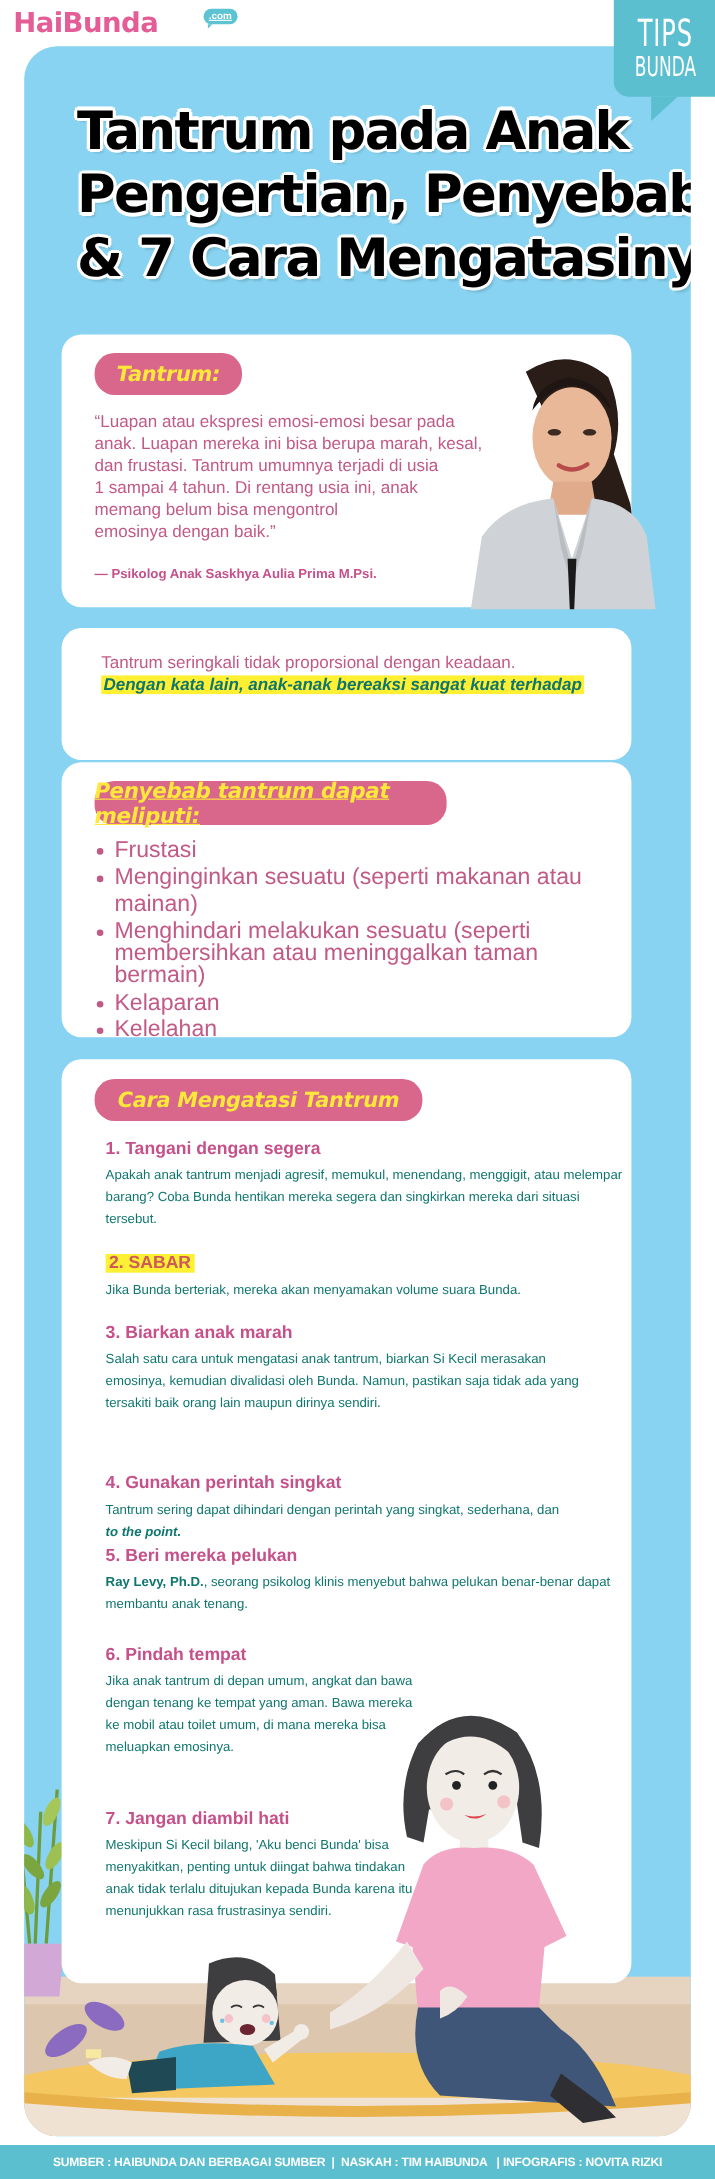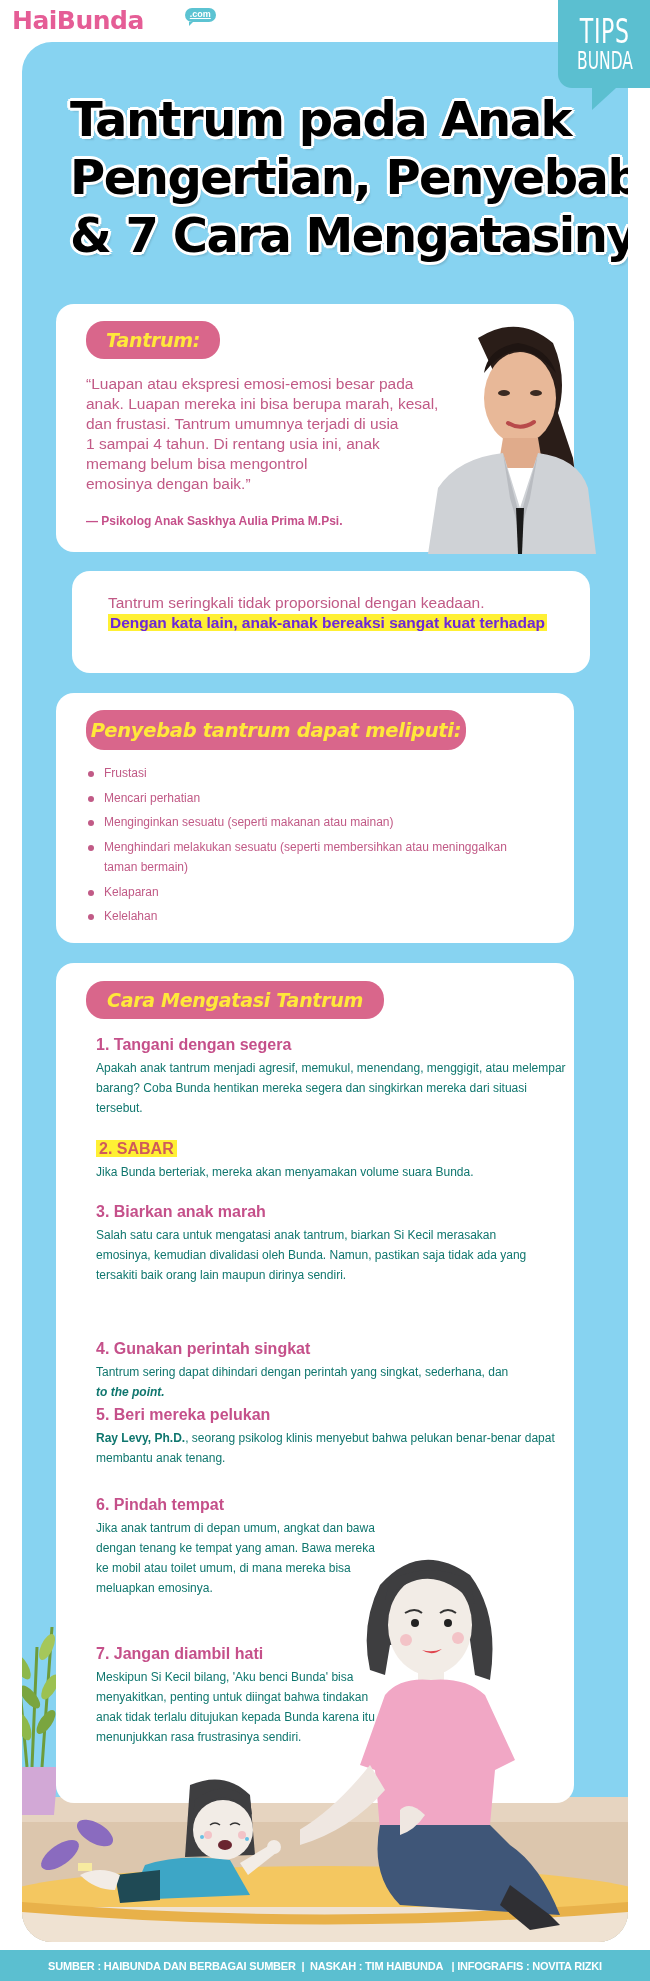--- a/index.html
+++ b/index.html
@@ -22,24 +22,24 @@
   .title-line { font-family: "DejaVu Sans", sans-serif; font-weight: bold; color: #000000; font-size: 48px; line-height: 58px; letter-spacing: -1.5px; white-space: nowrap;
     text-shadow: 3px 0 0 #fff, -3px 0 0 #fff, 0 3px 0 #fff, 0 -3px 0 #fff, 2px 2px 0 #fff, -2px -2px 0 #fff, 2px -2px 0 #fff, -2px 2px 0 #fff, 3px 4px 2px rgba(0,0,0,0.12); }
 
   .card { position: absolute; background: #fff; border-radius: 18px; }
   .pill { position: absolute; background: #d9668b; border-radius: 18px; color: #ffe83a; font-family: "DejaVu Sans", sans-serif; font-weight: bold; font-style: italic; font-size: 19px; display: flex; align-items: center; justify-content: center; letter-spacing: -0.3px; }
 
   .body-text { font-size: 15.5px; line-height: 20px; color: #c15a86; }
   .b { font-weight: bold; }
 
   .quote-author { font-weight: bold; font-size: 12px; color: #c5508a; }
-  .hl { background: #fff034; color: #6d28d9; font-weight: bold; padding: 0 2px; }
+  .hl { background: #fff034; color: #0f766e; font-weight: bold; padding: 0 2px; font-style: italic; }
 
   .bullets { list-style: none; }
-  .bullets li { position: relative; padding-left: 18px; font-size: 12px; line-height: 24.5px; color: #c15a86; }
+  .bullets li { position: relative; padding-left: 18px; font-size: 21px; line-height: 24.5px; color: #c15a86; }
   .bullets li::before { content: ""; position: absolute; left: 2px; top: 10px; width: 6px; height: 6px; border-radius: 50%; background: #c15a86; }
 
   .step { position: absolute; left: 96px; width: 480px; }
   .step-title { font-weight: bold; font-size: 16px; line-height: 22px; color: #c5508a; }
   .step-body { font-size: 12px; line-height: 20px; color: #0f766e; margin-top: 2px; }
 
   .footer { position: absolute; left: 0; top: 1950px; width: 650px; height: 31px; background: #5bbfd0; color: #fff; font-size: 11px; font-weight: bold; display: flex; align-items: center; justify-content: center; letter-spacing: -0.2px; }
 </style>
 </head>
 <body>
@@ -101,32 +101,31 @@
   <path d="M66 55 Q100 10 138 55 Q130 30 100 25 Q70 30 66 55 Z" fill="#1f1512"></path>
   <ellipse cx="86" cy="75" rx="6" ry="3" fill="#3a2a22"></ellipse>
   <ellipse cx="118" cy="75" rx="6" ry="3" fill="#3a2a22"></ellipse>
   <path d="M90 105 Q103 113 116 104" stroke="#b84a4a" stroke-width="4" fill="none" stroke-linecap="round"></path>
   <path d="M85 120 L120 120 L125 150 L80 150 Z" fill="#e0ab8b"></path>
   <path d="M10 236 L20 170 Q40 140 85 135 L102 190 L120 135 Q160 140 170 170 L178 236 Z" fill="#cfd2d6"></path>
   <path d="M85 135 L102 200 L120 135 L112 180 L102 215 L92 180 Z" fill="#b9bcc1"></path>
   <path d="M98 190 L106 190 L104 236 L100 236 Z" fill="#1a1a1a"></path>
 </svg>
 
-<div class="card" style="left:72px;top:571px;width:518px;height:102px;">
+<div class="card" style="left:56px;top:571px;width:518px;height:120px;">
   <div class="body-text" style="position:absolute;left:36px;top:22px;width:470px;">
     <div>Tantrum seringkali tidak proporsional dengan keadaan.</div>
     <div><span class="hl">Dengan kata lain, anak-anak bereaksi sangat kuat terhadap</span></div>
   </div>
 </div>
 
 <div class="card" style="left:56px;top:693px;width:518px;height:250px;">
-  <div class="pill" style="left:30px;top:17px;width:380px;height:40px;font-size:19.5px;">Penyebab tantrum dapat meliputi:</div>
+  <div class="pill" style="left:30px;top:17px;width:320px;height:40px;font-size:19.5px;text-decoration:underline;">Penyebab tantrum dapat meliputi:</div>
   <ul class="bullets" style="position:absolute;left:30px;top:68px;width:450px;">
     <li>Frustasi</li>
-    <li>Mencari perhatian</li>
     <li>Menginginkan sesuatu (seperti makanan atau mainan)</li>
     <li style="line-height:20px;padding-top:2px;padding-bottom:3px;">Menghindari melakukan sesuatu (seperti membersihkan atau meninggalkan taman bermain)</li>
     <li>Kelaparan</li>
     <li>Kelelahan</li>
   </ul>
 </div>
 
 <div class="card" style="left:56px;top:963px;width:518px;height:840px;border-radius:18px;">
   <div class="pill" style="left:30px;top:18px;width:298px;height:38px;font-style:italic;">Cara Mengatasi Tantrum</div>
 </div>

